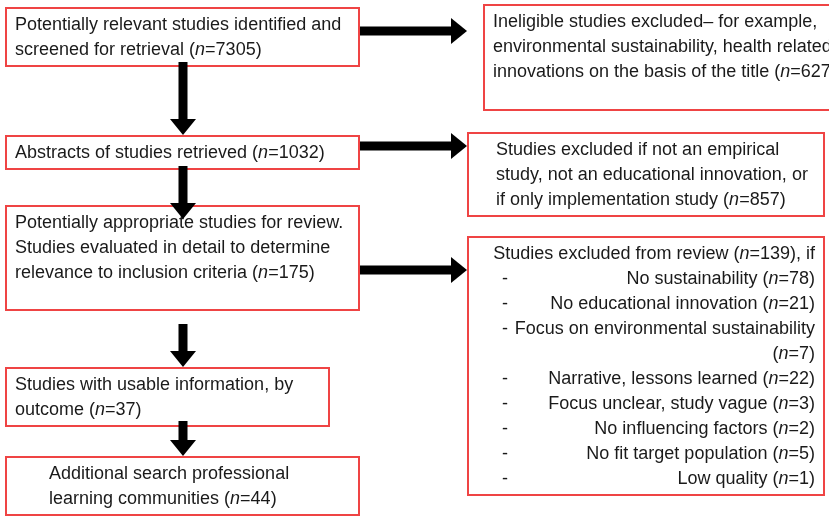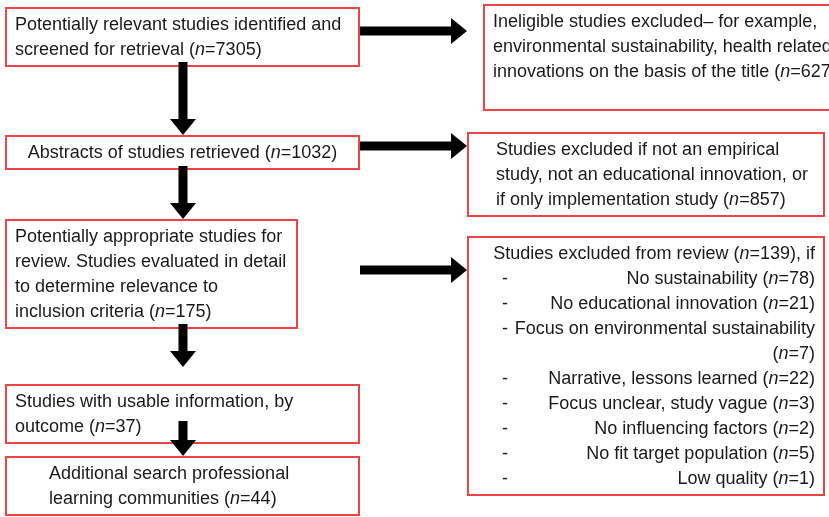--- a/index.html
+++ b/index.html
@@ -54,29 +54,29 @@
 </style>
 </head>
 <body>
 
 <div id="stage">
 
   <div class="box" style="left:5px; top:7px; width:355px; min-height:55px;">
     <span>Potentially relevant studies identified and screened for retrieval (<i>n</i>=7305)</span>
   </div>
 
-  <div class="box" style="left:5px; top:135px; width:355px; min-height:32px;text-align:center;">
+  <div class="box" style="left:5px; top:135px; width:355px; min-height:32px;">
     <span>Abstracts of studies retrieved (<i>n</i>=1032)</span>
   </div>
 
-  <div class="box" style="left:5px; top:219px; width:293px; min-height:106px;">
+  <div class="box" style="left:5px; top:205px; width:355px; min-height:106px;">
     <span>Potentially appropriate studies for review. Studies evaluated in detail to determine relevance to inclusion criteria (<i>n</i>=175)</span>
   </div>
 
-  <div class="box" style="left:5px; top:384px; width:355px; min-height:53px;">
+  <div class="box" style="left:5px; top:367px; width:325px; min-height:53px;">
     <span>Studies with usable information, by outcome (<i>n</i>=37)</span>
   </div>
 
   <div class="box" style="left:5px; top:456px; width:355px; min-height:54px;padding-left:42px;">
     <span>Additional search professional learning communities (<i>n</i>=44)</span>
   </div>
 
   <div class="box" style="left:467px; top:4px; width:419px; min-height:107px;margin-left:16px;">
     <span>Ineligible studies excluded– for example, environmental sustainability, health related innovations on the basis of the title (<i>n</i>=6273)</span>
   </div>

